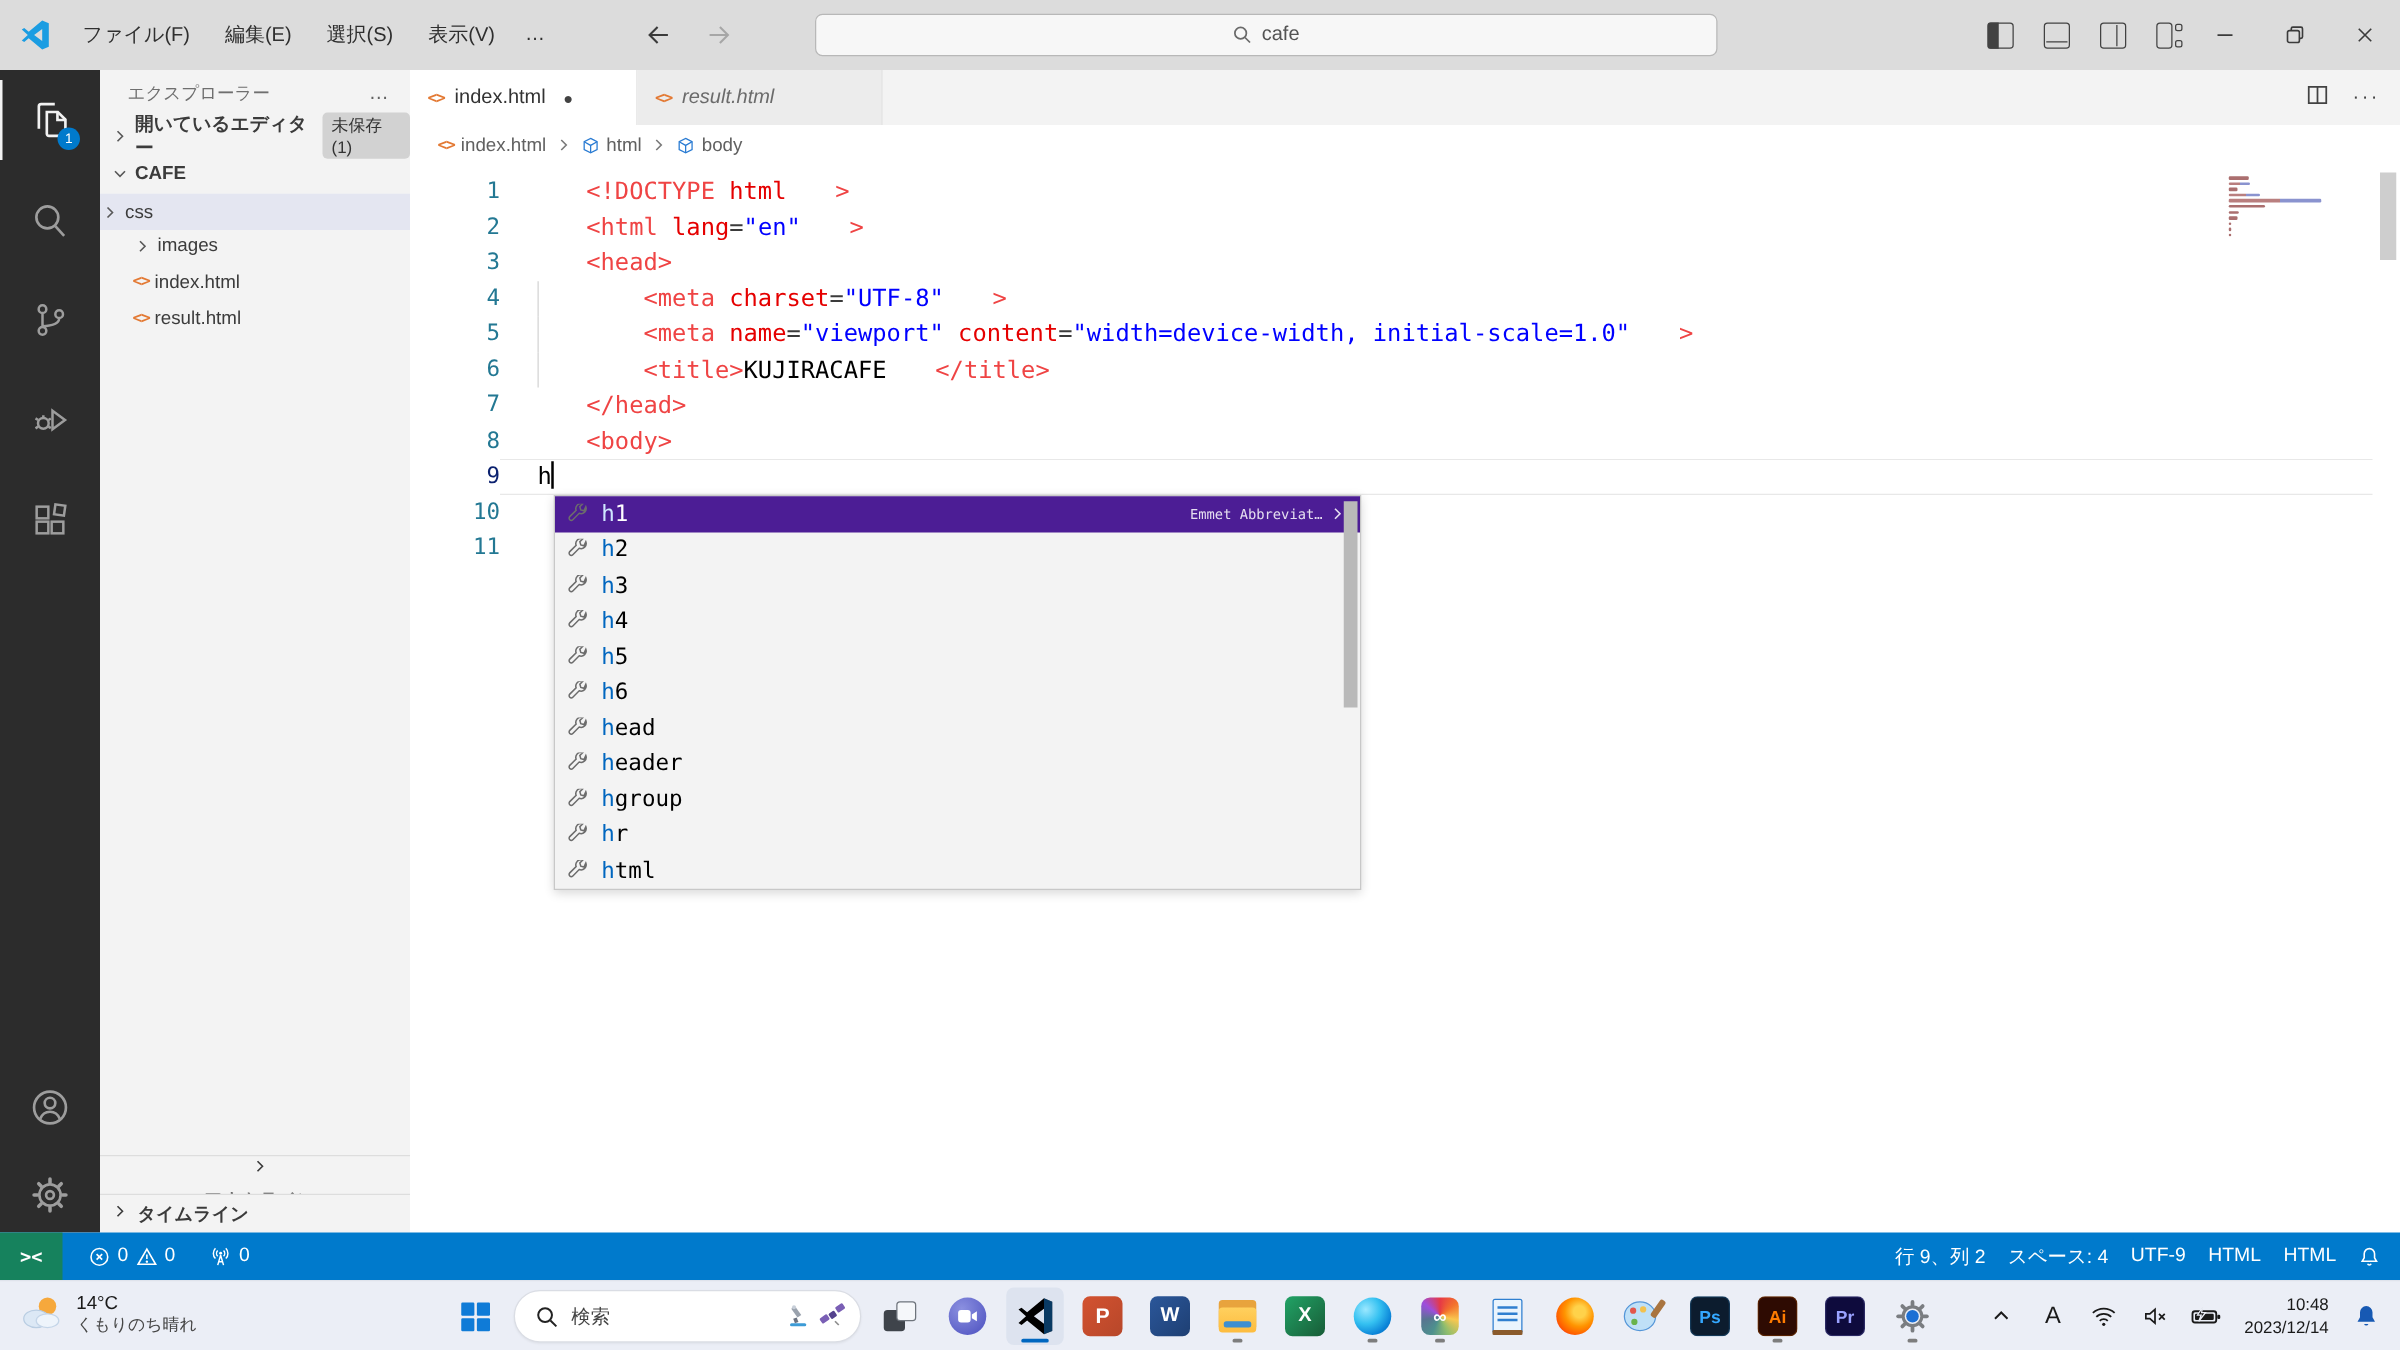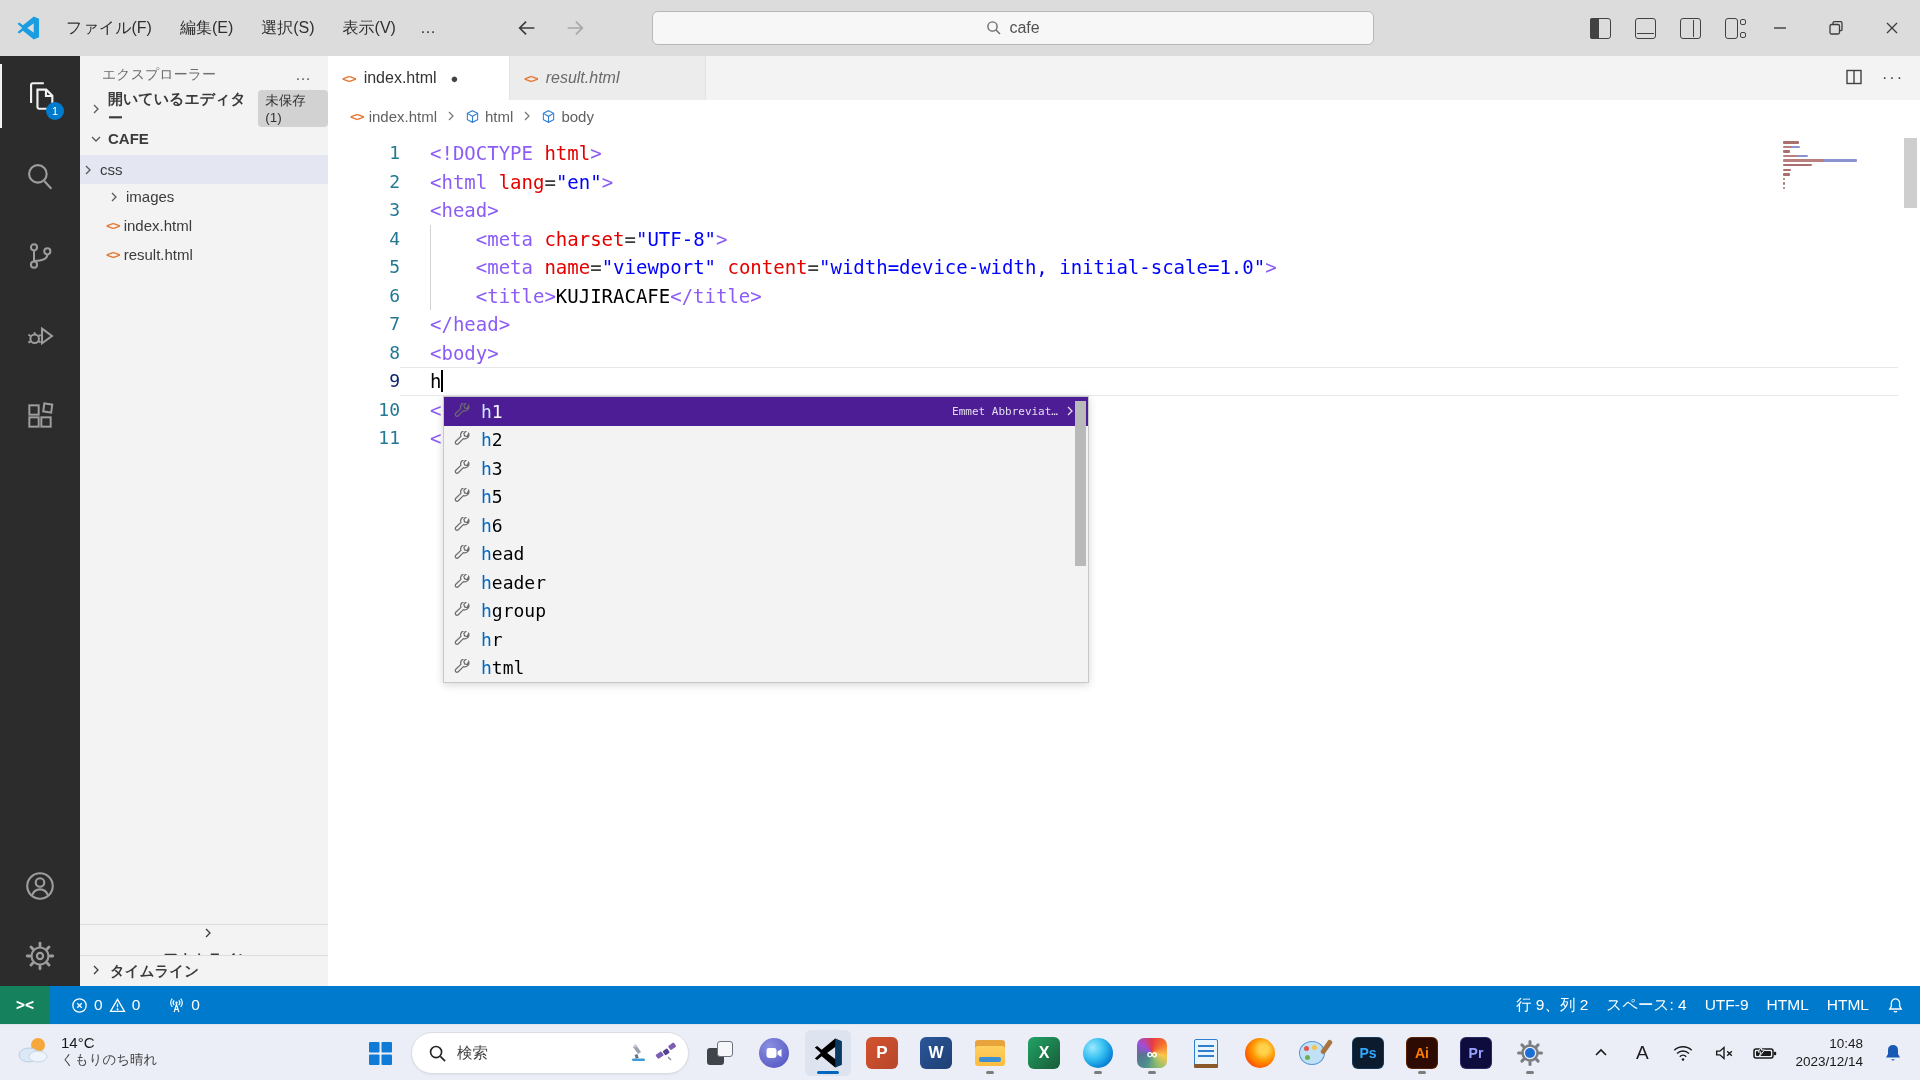--- a/index.html
+++ b/index.html
@@ -61,21 +61,21 @@
   .bc-sep { color:#7a7a7a; display:flex; }
 
   .codearea { position:absolute; left:0; top:76px; width:1592px; height:854px; background:#fff; overflow:hidden; }
   .code-lines { position:absolute; left:0; top:7px; width:1592px; font-family:"DejaVu Sans Mono",monospace; font-size:19px; }
   .line { display:flex; height:28.5px; line-height:28.5px; }
   .ln { width:72px; text-align:right; color:#237893; flex:none; font-size:18px; }
   .line.current .ln { color:#0b216f; }
   .codetxt { position:relative; flex:1; padding-left:30px; white-space:pre; color:#000; }
   .line.current .codetxt { box-shadow:inset 0 1px 0 #e8e8e8, inset 0 -1px 0 #e8e8e8; margin-right:22px; }
   .codetxt.guide::before { content:""; position:absolute; left:30px; top:0; bottom:0; border-left:1px solid #d3d3d3; }
-  .tok-tag { color:#8b5cf6; }
+  .tok-tag { color:#ef4444;margin-left:39px; }
   .tok-attr { color:#e50000; }
   .tok-val { color:#0000ff; }
   .tok-pun { color:#3b3b3b; }
   .tok-txt { color:#000000; }
   .cursor { display:inline-block; width:2px; height:22px; background:#000; vertical-align:-4px; }
 
   
   .suggest { position:absolute; left:115px; top:264px; width:646px; background:#f3f3f3; border:1px solid #c8c8c8; box-shadow:0 2px 8px rgba(0,0,0,.16); z-index:5; }
   .sg-row { height:28.5px; display:flex; align-items:center; gap:10px; padding:0 10px; font-family:"DejaVu Sans Mono",monospace; font-size:18px; color:#000; position:relative; }
   .sg-row .sg-match { color:#0066bf; }
@@ -452,20 +452,28 @@
               </svg>
             </span>
             <span><span class="sg-match">h</span>3</span>
           </div>
           <div class="sg-row">
             <span class="sg-icon">
               <svg width="17" height="17" viewBox="0 0 16 16">
                 <path fill="none" stroke="#6c6c6c" stroke-width="1.15" d="M13.8 2.2a3.9 3.9 0 0 1-5 5L4 12a1.6 1.6 0 1 1-2.3-2.3L6.5 5a3.9 3.9 0 0 1 5-5L9.3 2.2l.7 2.4 2.4.7z"></path>
               </svg>
             </span>
+            <span><span class="sg-match">h</span>4</span>
+          </div>
+          <div class="sg-row">
+            <span class="sg-icon">
+              <svg width="17" height="17" viewBox="0 0 16 16">
+                <path fill="none" stroke="#6c6c6c" stroke-width="1.15" d="M13.8 2.2a3.9 3.9 0 0 1-5 5L4 12a1.6 1.6 0 1 1-2.3-2.3L6.5 5a3.9 3.9 0 0 1 5-5L9.3 2.2l.7 2.4 2.4.7z"></path>
+              </svg>
+            </span>
             <span><span class="sg-match">h</span>5</span>
           </div>
           <div class="sg-row">
             <span class="sg-icon">
               <svg width="17" height="17" viewBox="0 0 16 16">
                 <path fill="none" stroke="#6c6c6c" stroke-width="1.15" d="M13.8 2.2a3.9 3.9 0 0 1-5 5L4 12a1.6 1.6 0 1 1-2.3-2.3L6.5 5a3.9 3.9 0 0 1 5-5L9.3 2.2l.7 2.4 2.4.7z"></path>
               </svg>
             </span>
             <span><span class="sg-match">h</span>6</span>
           </div>

